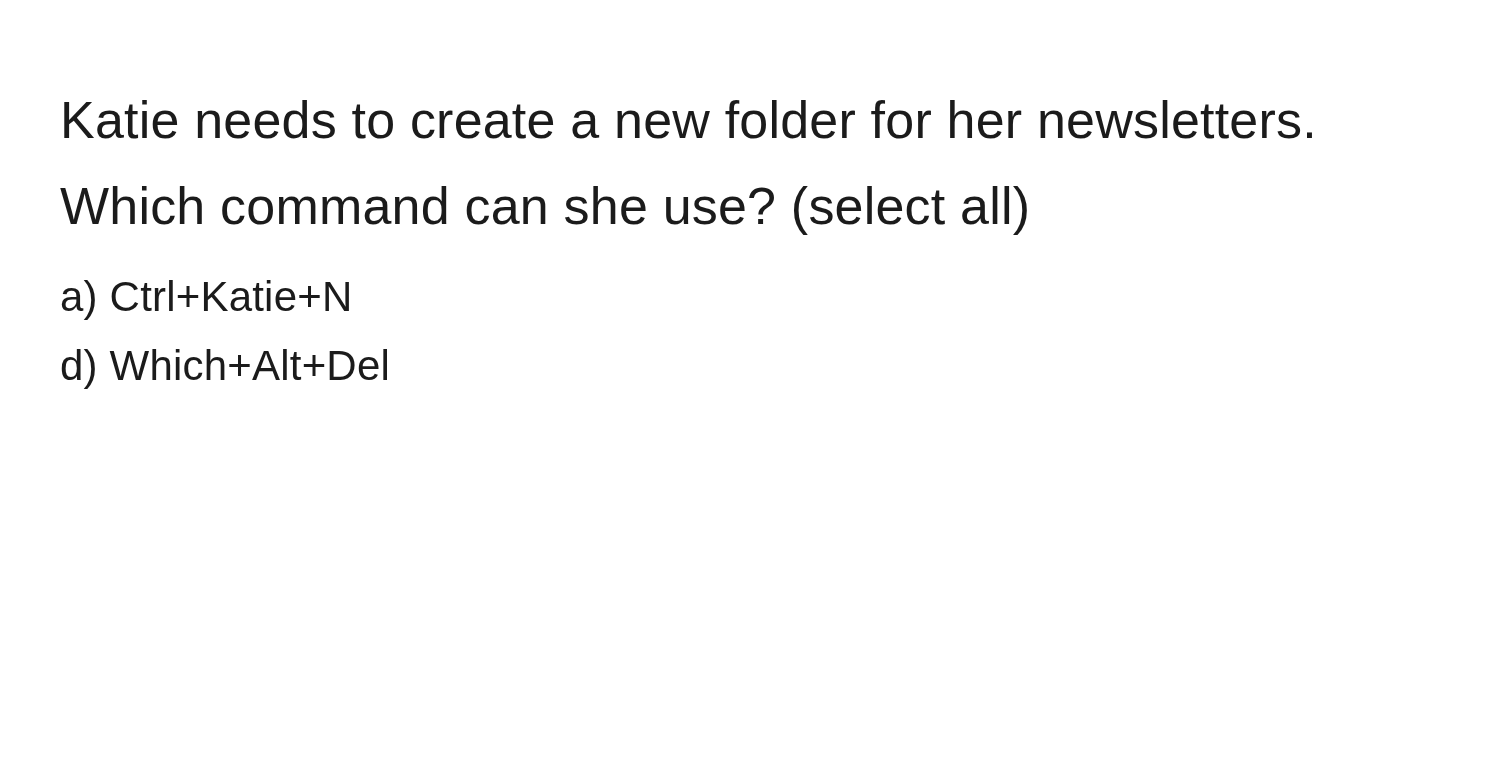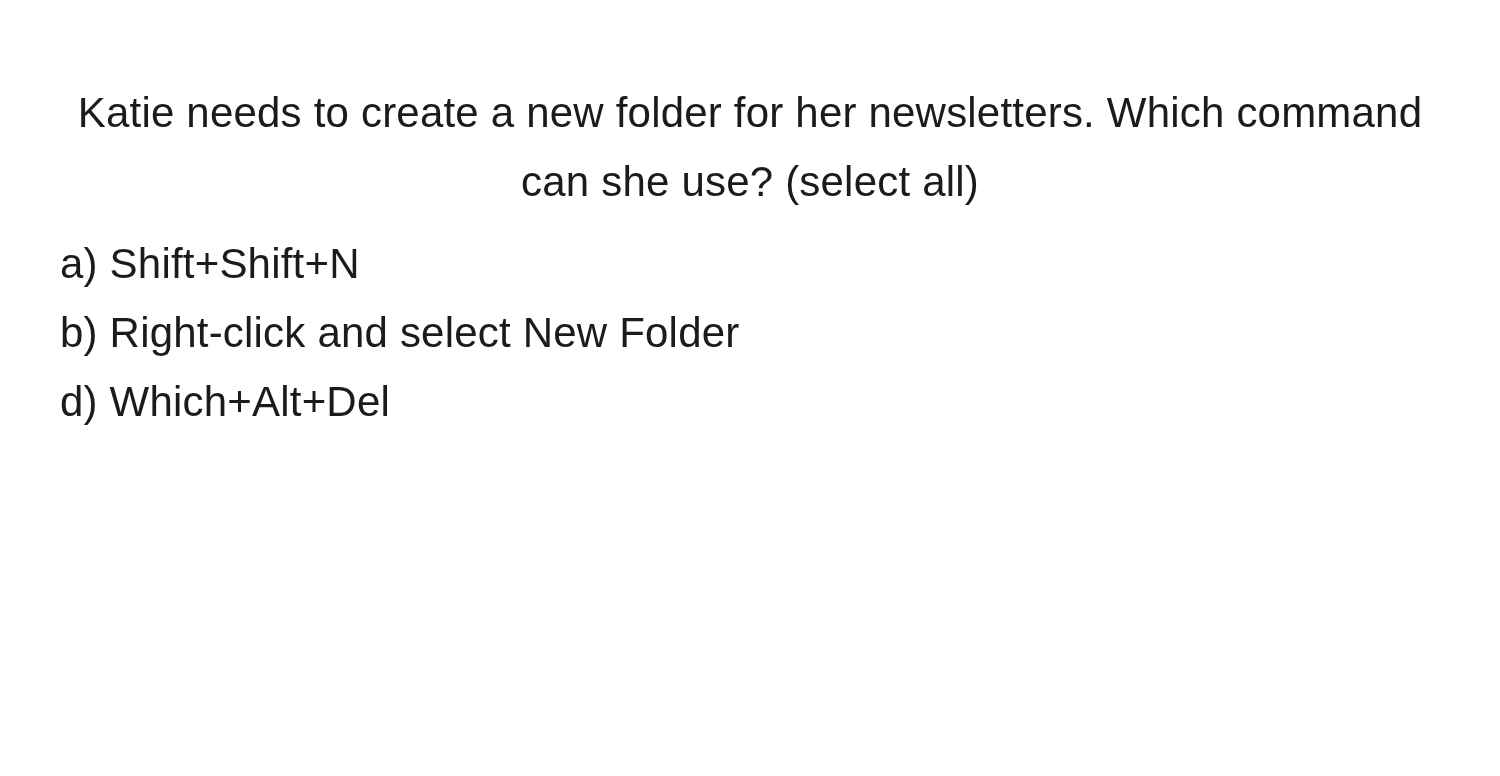--- a/index.html
+++ b/index.html
@@ -9,36 +9,34 @@
     }
     body {
       width: 1500px;
       height: 776px;
       background: #ffffff;
       font-family: -apple-system, BlinkMacSystemFont, "Segoe UI", Helvetica, Arial, sans-serif;
       color: #1b1b1b;
       padding: 78px 60px 0 60px;
     }
     .question {
-      font-size: 42px;
+      font-size: 52px;
       line-height: 1.65;
       letter-spacing: 0.2px;
       margin-bottom: 14px;
-      text-align: center;
     }
     .options {
       font-size: 42px;
       line-height: 1.55;
       letter-spacing: 0.2px;
     }
     .option {
       margin-bottom: 4px;
     }
   </style>
 </head>
 <body>
 
 <div class="question">Katie needs to create a new folder for her newsletters. Which command can she use? (select all)</div>
 <div class="options">
-  <div class="option">a) Shift+Shift+N</div>
-  <div class="option">b) Right-click and select New Folder</div>
+  <div class="option">a) Ctrl+Katie+N</div>
   <div class="option">d) Which+Alt+Del</div>
 </div>
 
 </body></html>

